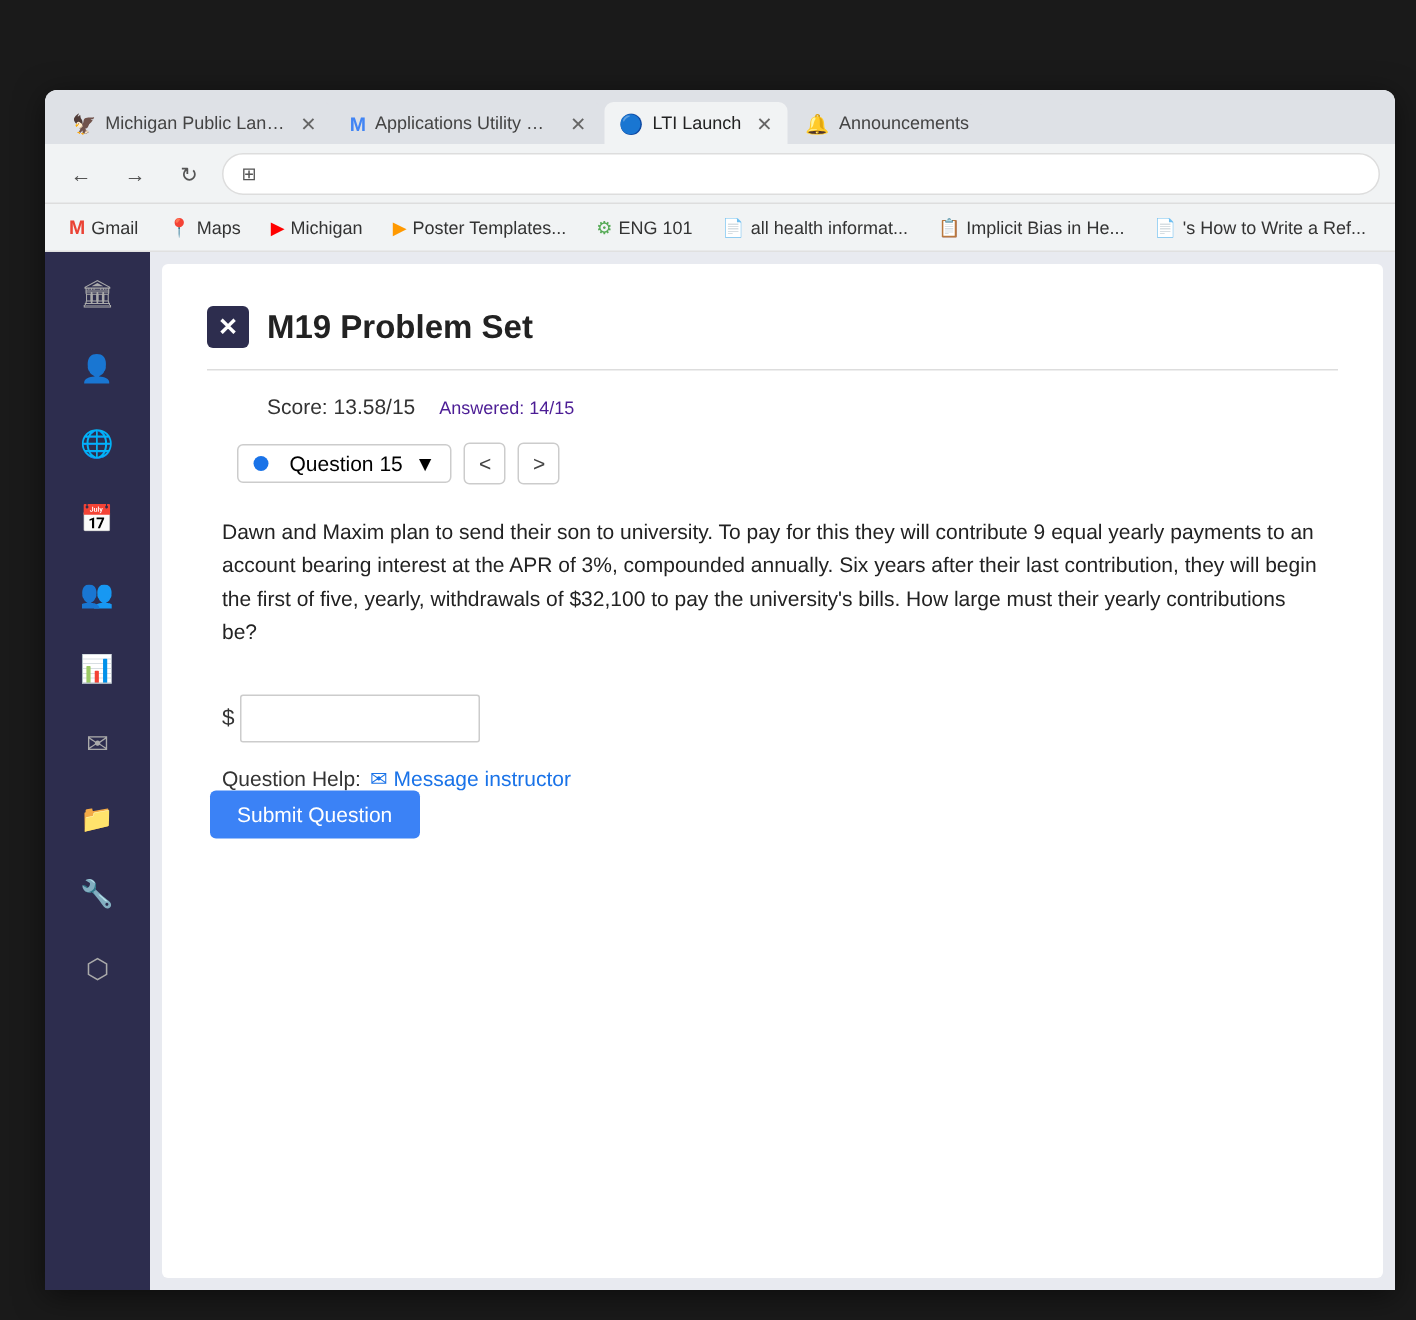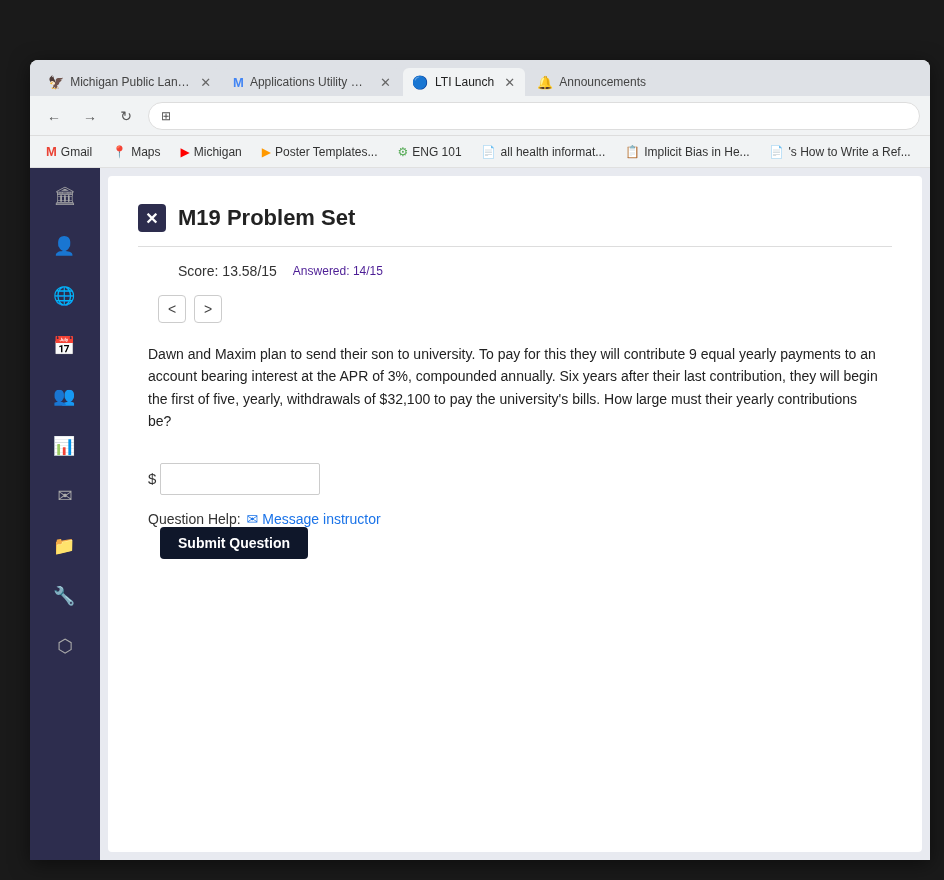--- a/index.html
+++ b/index.html
@@ -198,21 +198,21 @@
 
     .course-title {
       font-size: 22px;
       font-weight: bold;
       color: #222;
     }
 
     
     .score-row {
       display: flex;
-      align-items: center;
+      align-items: flex-end;
       gap: 16px;
       margin-bottom: 16px;
       padding-left: 40px;
     }
 
     .score-text {
       font-size: 14px;
       color: #333;
     }
 
@@ -312,29 +312,29 @@
       color: #1a73e8;
       text-decoration: none;
       display: flex;
       align-items: center;
       gap: 4px;
       cursor: pointer;
     }
 
     
     .submit-btn {
-      background: #0f172a;
+      background: #3b82f6;
       color: white;
       border: none;
       border-radius: 4px;
       padding: 8px 18px;
       font-size: 14px;
-      font-weight: bold;
-      cursor: pointer;
-      margin-left: 22px;
+      font-weight: normal;
+      cursor: pointer;
+      margin-left: 2px;
     }
 
     
     .tab-x-btn {
       background: none;
       border: none;
       cursor: pointer;
       color: #666;
       font-size: 13px;
       margin-left: 4px;
@@ -442,20 +442,25 @@
       
       <div class="score-row">
         <span class="score-text">
           <span>Score:</span>&nbsp;<span>13.58/15</span>
         </span>
         <span class="answered-text">Answered: 14/15</span>
       </div>
 
       
       <div class="question-selector-row">
+        <div class="question-dropdown">
+          <span class="question-dot"></span>
+          <span>Question 15</span>
+          <span>▼</span>
+        </div>
         <div class="nav-arrow-btn">
           <span>&lt;</span>
         </div>
         <div class="nav-arrow-btn">
           <span>&gt;</span>
         </div>
       </div>
 
       
       <div class="problem-text">Dawn and Maxim plan to send their son to university. To pay for this they will contribute 9 equal yearly payments to an account bearing interest at the APR of 3%, compounded annually. Six years after their last contribution, they will begin the first of five, yearly, withdrawals of $32,100 to pay the university's bills. How large must their yearly contributions be?</div>

